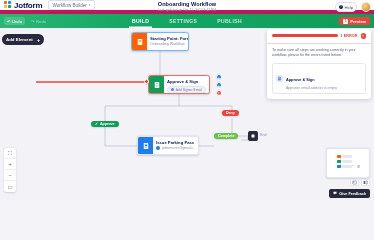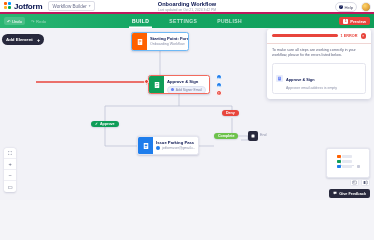--- a/index.html
+++ b/index.html
@@ -7,21 +7,21 @@
     width: 374px; height: 200px;
     overflow: hidden;
     font-family: "Liberation Sans", sans-serif;
     background: #f4f4f8;
   }
   #app { position: relative; width: 374px; height: 200px; }
 
   
   .topbar {
     position: absolute; left: 0; top: 0; width: 374px; height: 14px;
-    background: #fff; border-bottom: 2px solid #be185d;
+    background: #fff; border-bottom: 4px solid #be185d;
     display: flex; align-items: center;
   }
   .brand { display: flex; align-items: center; gap: 2px; padding-left: 4px; }
   .brand-mark { width: 8px; height: 8px; position: relative; }
   .brand-mark i {
     position: absolute; width: 3px; height: 3px; border-radius: 1px; display:block;
   }
   .brand-mark i:nth-child(1){ background:#ff6100; left:0; top:0; }
   .brand-mark i:nth-child(2){ background:#0099ff; left:4px; top:0; }
   .brand-mark i:nth-child(3){ background:#ffb629; left:0; top:4px; }

